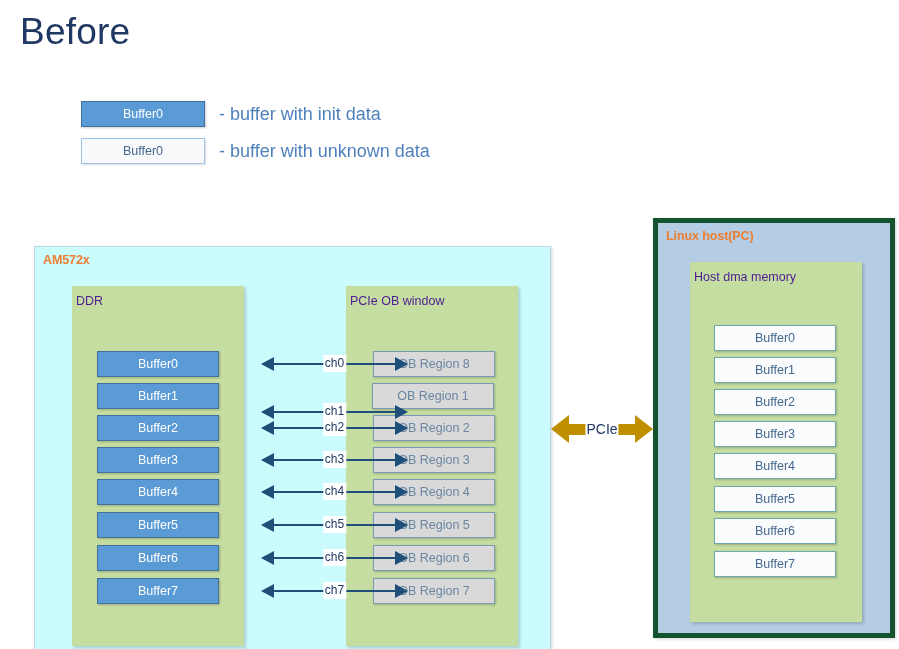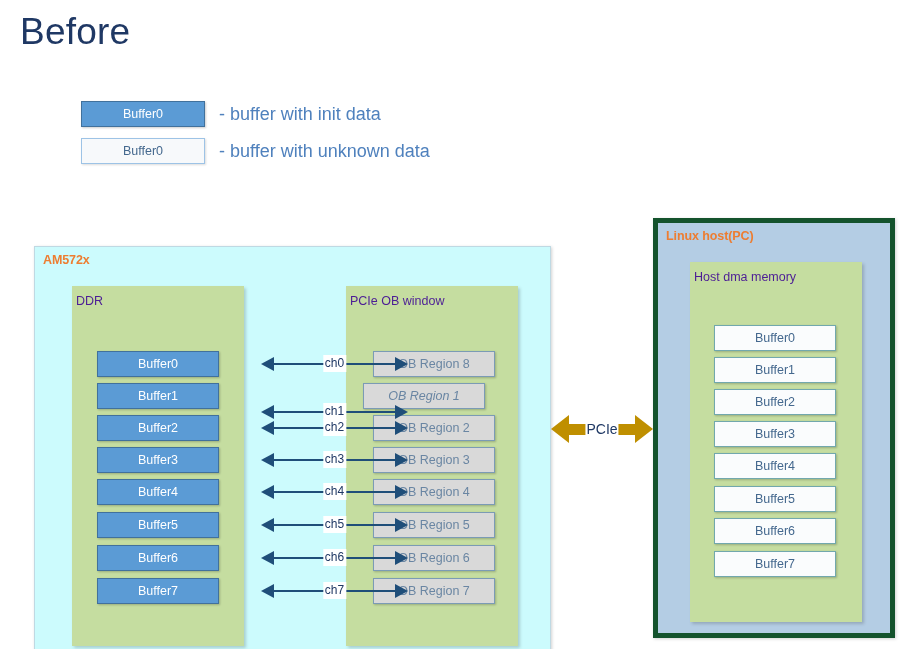--- a/index.html
+++ b/index.html
@@ -242,21 +242,21 @@
     <div class="mem-box box-buffer" style="left:25px;  top:161px;">Buffer3</div>
     <div class="mem-box box-buffer" style="left:25px;  top:193px;">Buffer4</div>
     <div class="mem-box box-buffer" style="left:25px;  top:226px;">Buffer5</div>
     <div class="mem-box box-buffer" style="left:25px;  top:259px;">Buffer6</div>
     <div class="mem-box box-buffer" style="left:25px;  top:292px;">Buffer7</div>
   </div>
 
   <div class="memblock memblock-ob">
     <div class="memblock-title">PCIe OB window</div>
     <div class="mem-box box-obregion" style="left:27px; top:65px;">OB Region 8</div>
-    <div class="mem-box box-obregion" style="left:17px; top:97px;font-style:italic;">OB Region 1</div>
+    <div class="mem-box box-obregion" style="left:26px; top:97px;">OB Region 1</div>
     <div class="mem-box box-obregion" style="left:27px; top:129px;">OB Region 2</div>
     <div class="mem-box box-obregion" style="left:27px; top:161px;">OB Region 3</div>
     <div class="mem-box box-obregion" style="left:27px; top:193px;">OB Region 4</div>
     <div class="mem-box box-obregion" style="left:27px; top:226px;">OB Region 5</div>
     <div class="mem-box box-obregion" style="left:27px; top:259px;">OB Region 6</div>
     <div class="mem-box box-obregion" style="left:27px; top:292px;">OB Region 7</div>
   </div>
 
   <div class="ch-row" style="top:117px;">
     <div class="ch-line"></div>

